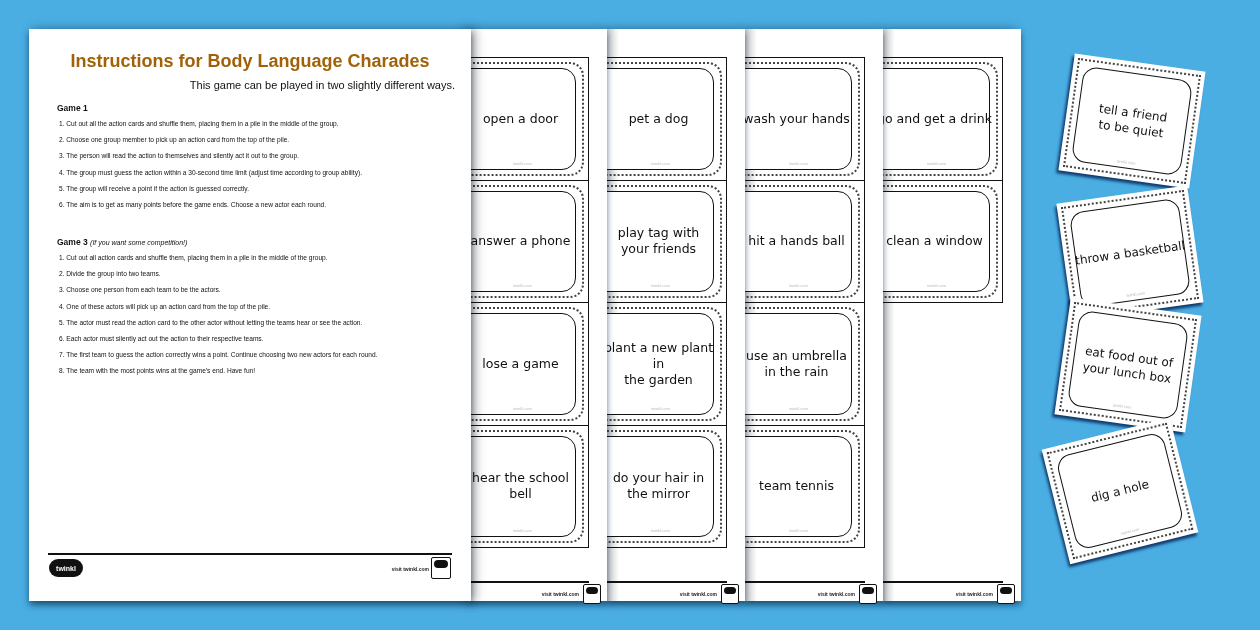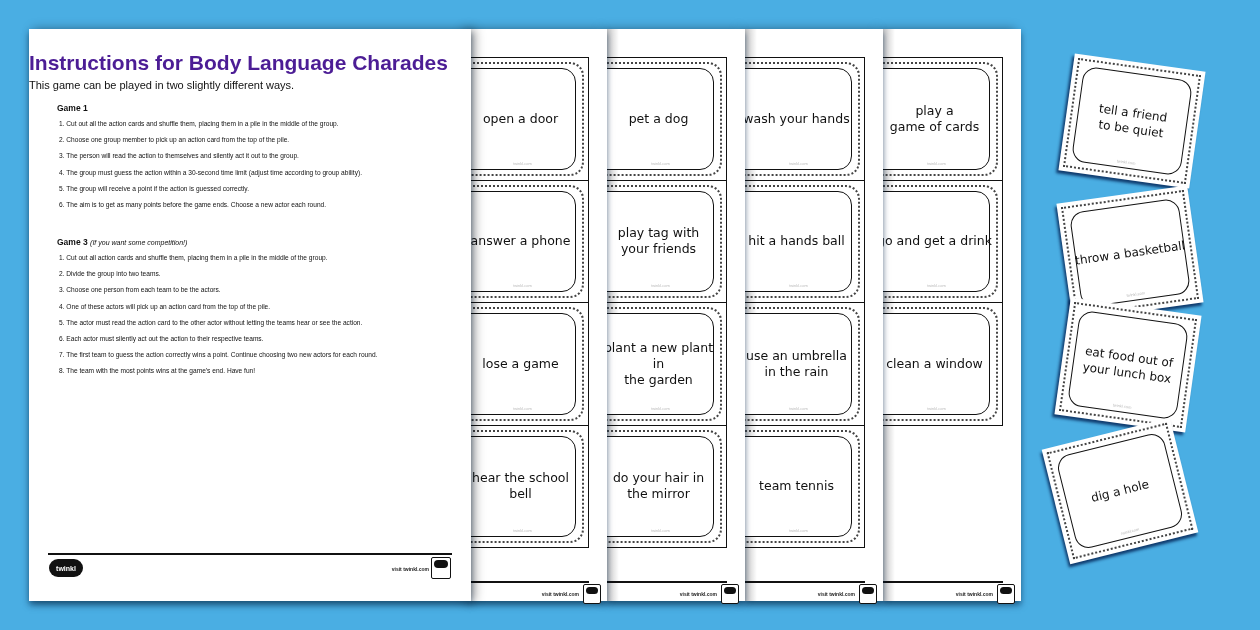--- a/index.html
+++ b/index.html
@@ -88,26 +88,26 @@
   .instr {
     position: absolute;
     left: 29px; top: 29px;
     width: 442px; height: 572px;
     background: #fff;
     box-shadow: 4px 0 10px rgba(0,0,0,0.35), 0 4px 6px rgba(0,40,80,0.55);
     z-index: 10;
   }
   .instr h1 {
     position: absolute; left: 0; right: 0; top: 22px;
-    text-align: left;
-    font-size: 21px; font-weight: bold; color: #4c1d95;
+    text-align: center;
+    font-size: 18px; font-weight: bold; color: #a16207;
   }
   .instr .subtitle {
     position: absolute; left: 0; right: 16px; top: 50px;
-    text-align: left; font-size: 11px; color: #111;
+    text-align: right; font-size: 11px; color: #111;
   }
   .instr .game {
     position: absolute; left: 20px; right: 10px;
   }
   .instr .game-head {
     font-size: 8.5px; font-weight: bold; color: #111; margin-bottom: 6px; margin-left: 8px;
   }
   .instr .game-head .note { font-weight: normal; font-size: 7px; font-style: italic; }
   .instr .steps { list-style: none; padding-left: 10px; }
   .instr .steps li {
@@ -168,27 +168,20 @@
   }
 </style>
 </head>
 <body>
 
 <div class="stage">
 
   <div class="sheet" style="left:883px; width:138px; z-index:1;">
     <div class="edge-shade"></div>
     <div class="col">
-      <div class="cell">
-          <div class="dots"></div>
-          <div class="inner"></div>
-          <div class="label">play a
-game of cards</div>
-          <div class="wm">twinkl.com</div>
-        </div>
       <div class="cell">
           <div class="dots"></div>
           <div class="inner"></div>
           <div class="label">go and get a drink</div>
           <div class="wm">twinkl.com</div>
         </div>
       <div class="cell">
           <div class="dots"></div>
           <div class="inner"></div>
           <div class="label">clean a window</div>

